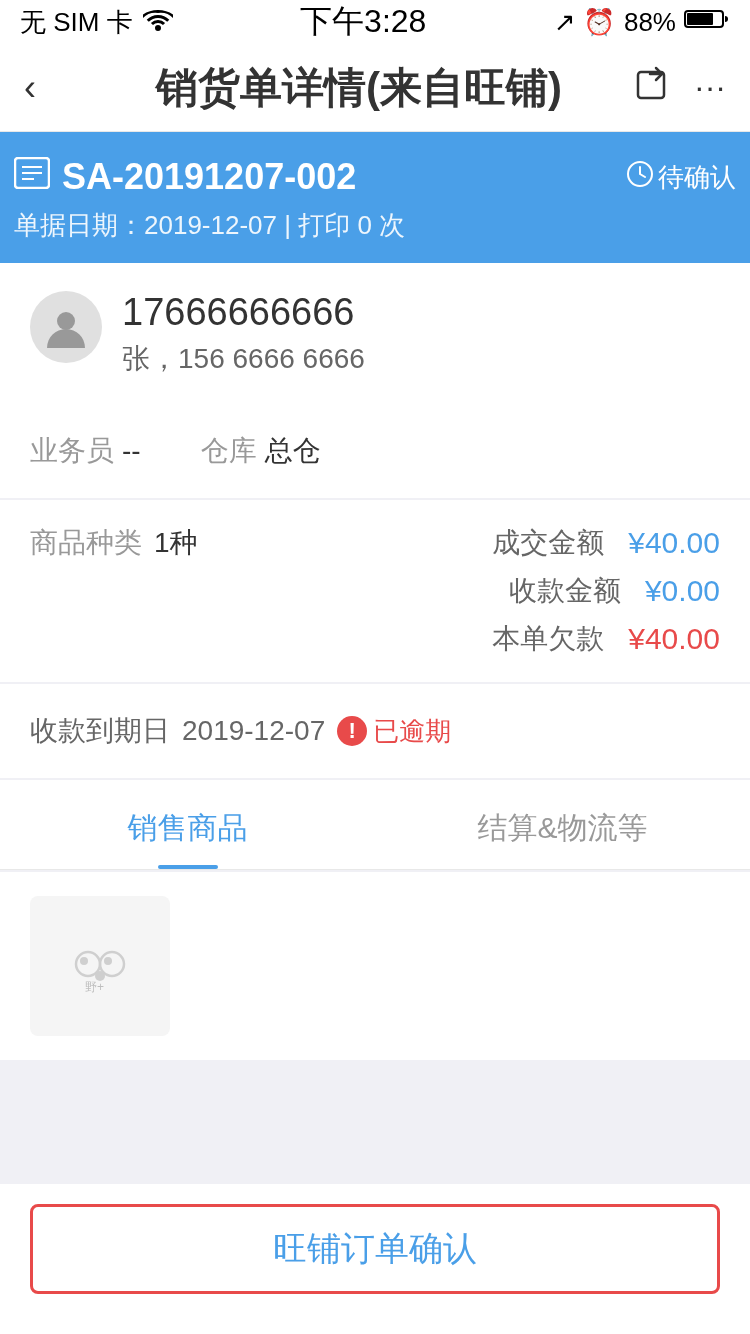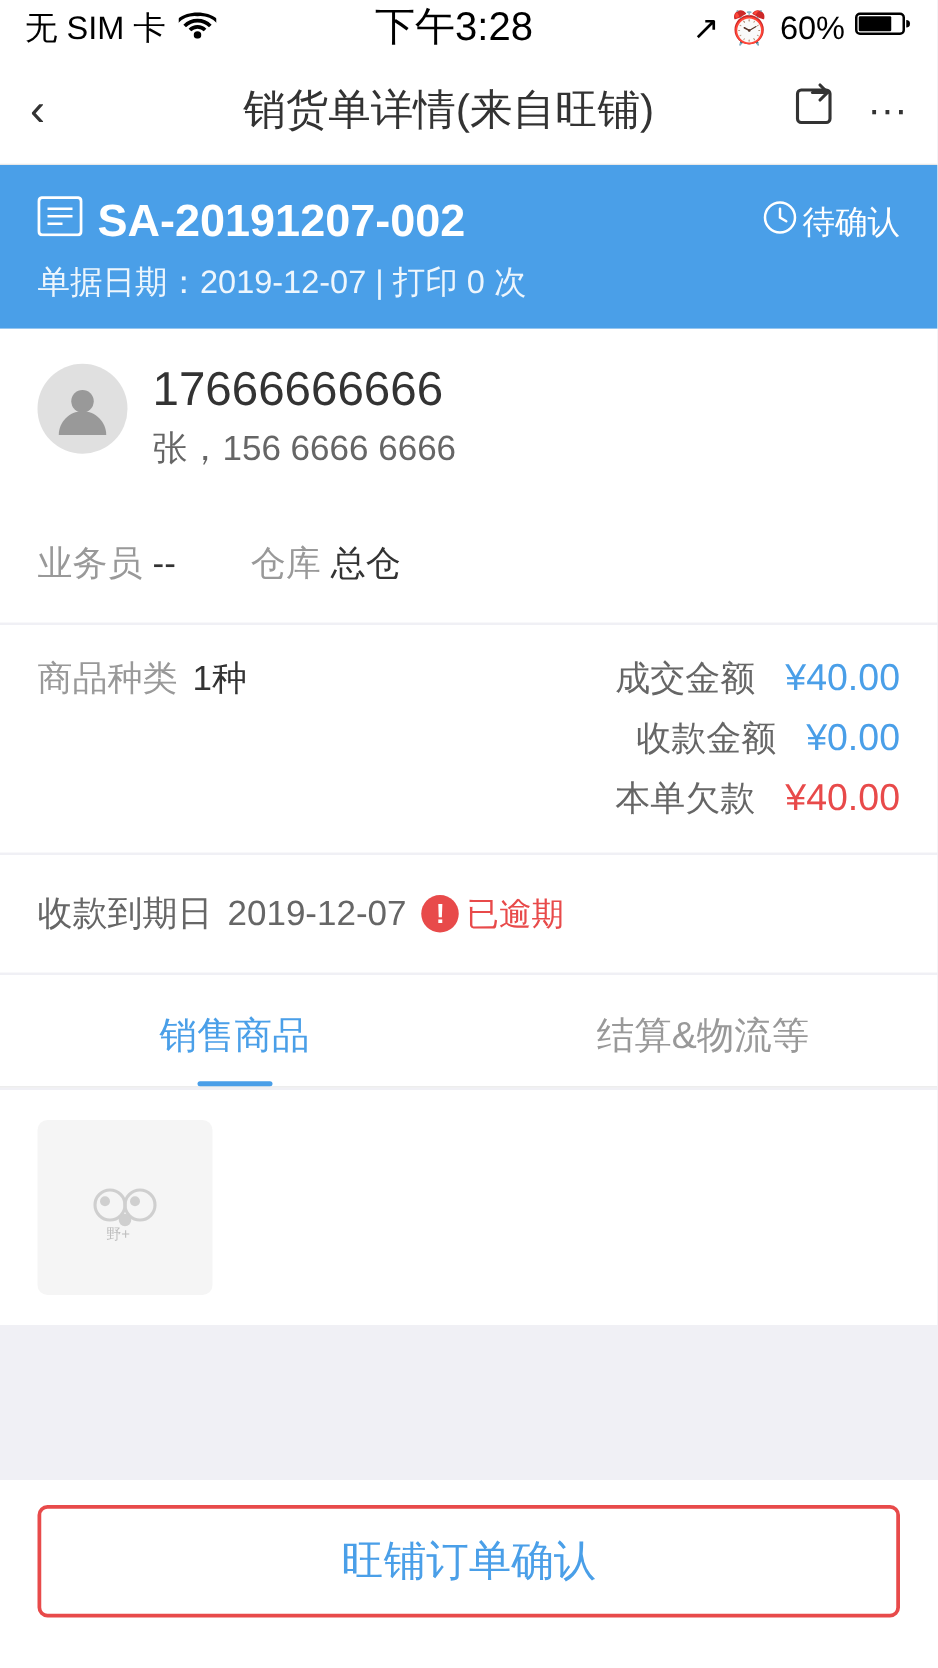--- a/index.html
+++ b/index.html
@@ -39,39 +39,39 @@
     }
     .nav-back {
       font-size: 36px;
       color: #333;
       width: 60px;
       cursor: pointer;
     }
     .nav-title {
       flex: 1;
       text-align: center;
-      font-size: 34px;
-      font-weight: 400;
+      font-size: 42px;
+      font-weight: 700;
       color: #333;
     }
     .nav-actions {
       display: flex;
       align-items: center;
       gap: 20px;
     }
     .nav-action-btn {
       font-size: 32px;
       color: #333;
       cursor: pointer;
     }
 
     
     .order-header {
       background: #4a9fe8;
-      padding: 24px 30px 20px;
+      padding: 24px 14px 20px;
       color: #fff;
     }
     .order-header-top {
       display: flex;
       align-items: center;
       justify-content: space-between;
       margin-bottom: 10px;
     }
     .order-id {
       font-size: 36px;
@@ -307,21 +307,21 @@
     <span>
       <svg width="30" height="22" viewBox="0 0 30 22">
           <path d="M15 16a3 3 0 1 1 0 6 3 3 0 0 1 0-6zm0-5a10 10 0 0 1 7.1 2.9l-2.1 2.1A7 7 0 0 0 15 14a7 7 0 0 0-5 2l-2.1-2.1A10 10 0 0 1 15 11zm0-5a16 16 0 0 1 11.3 4.7l-2.1 2.1A13 13 0 0 0 15 9a13 13 0 0 0-9.2 3.8L3.7 10.7A16 16 0 0 1 15 6zm0-5C22.7 1 29.6 4 34 9.1L31.9 11.2A18 18 0 0 0 15 4 18 18 0 0 0-1.9 11.2L-4 9.1C.4 4 7.3 1 15 1z" fill="#000"></path>
         </svg>
     </span>
   </div>
   <div class="center">下午3:28</div>
   <div class="right">
     <span>↗</span>
     <span>⏰</span>
-    <span>60%</span>
+    <span>88%</span>
     <span>
       <svg width="46" height="24" viewBox="0 0 46 24">
           <rect x="1" y="4" width="38" height="16" rx="3" ry="3" stroke="#000" stroke-width="2" fill="none"></rect>
           <rect x="3" y="6" width="26" height="12" rx="1" fill="#000"></rect>
           <path d="M41 9v6a3 3 0 0 0 0-6z" fill="#000"></path>
         </svg>
     </span>
   </div>
 </div>
 

